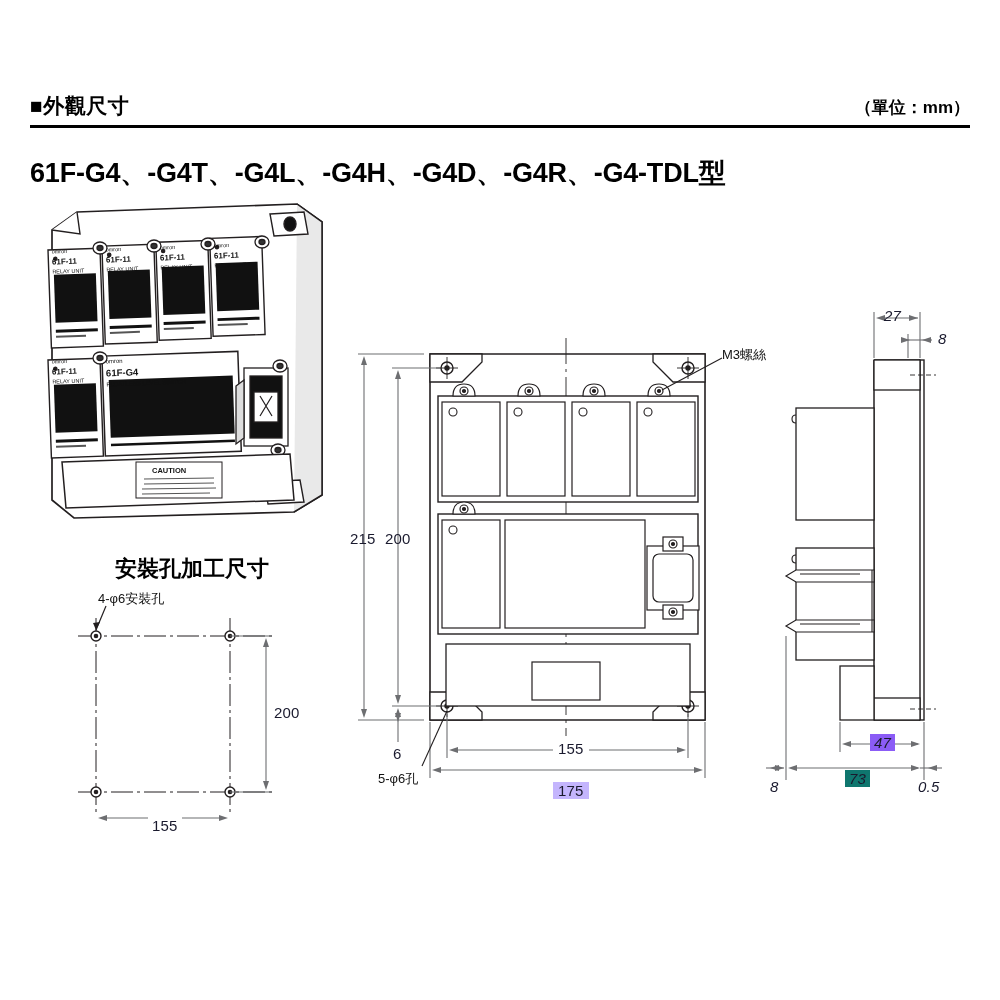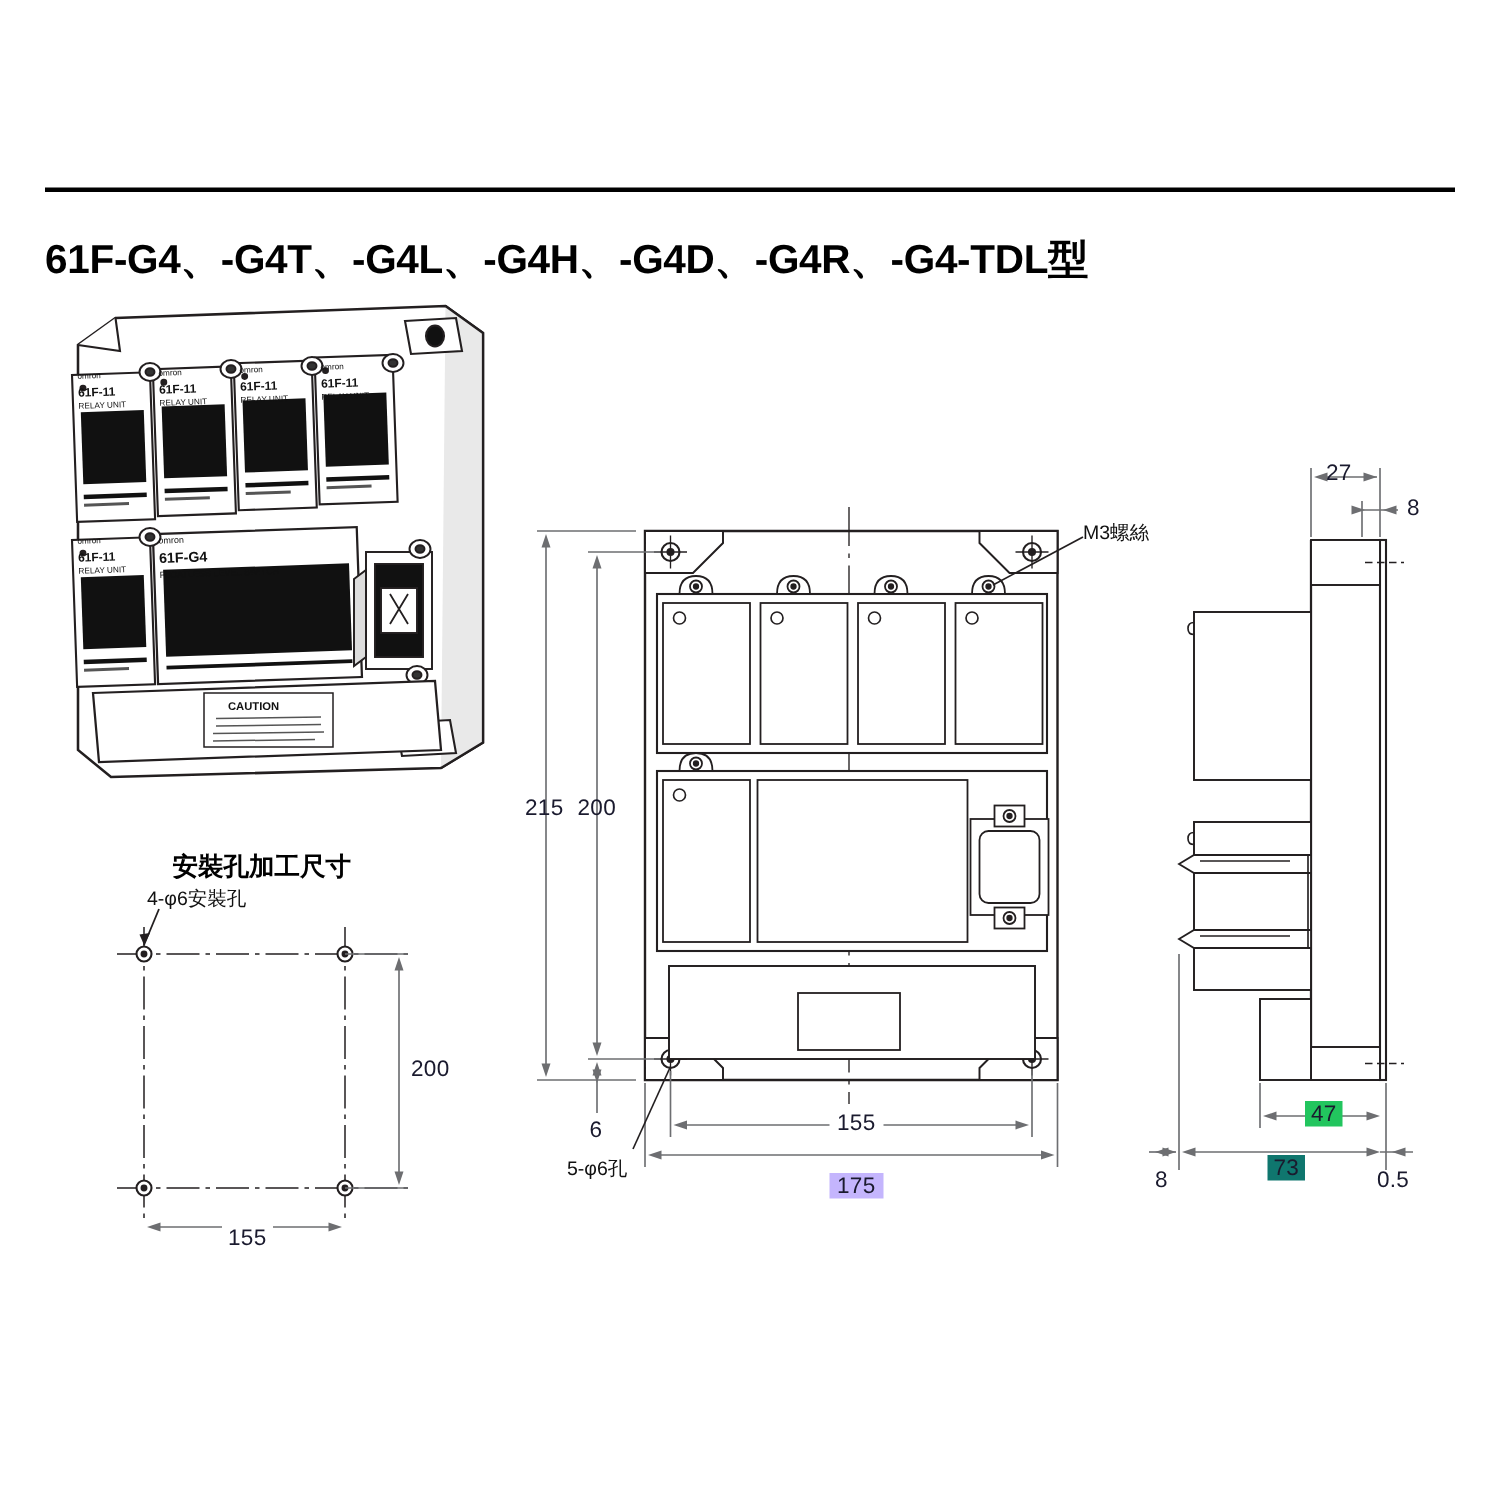--- a/index.html
+++ b/index.html
@@ -39,37 +39,40 @@
   
   .dimtxt {
     position: absolute; font-size: 15px; color: #1a1a2e;
     white-space: nowrap; letter-spacing: .2px;
   }
   .calltxt {
     position: absolute; font-size: 13px; color: #111;
     white-space: nowrap;
   }
   .cn-bold {
-    position: absolute; font-weight: bold; font-size: 17px; color:#000;
+    position: absolute; font-weight: bold; font-size: 22px; color:#000;
     white-space: nowrap;
-    margin-top: 12px;
   }
   svg { display: block; overflow: visible; }
 
   
   .photo-wrap { position: absolute; left: 22px; top: 200px; width: 320px; height: 320px; }
   .mh-wrap    { position: absolute; left: 60px; top: 550px; width: 300px; height: 330px; }
   .front-wrap { position: absolute; left: 350px; top: 318px; width: 420px; height: 480px; }
-  .side-wrap  { position: absolute; left: 760px; top: 300px; width: 240px; height: 520px; }
+  .side-wrap  { position: absolute; left: 760px; top: 300px; width: 240px; height: 520px; font-style: italic; }
 </style>
 </head>
 <body>
 
 <div class="page">
 
+  <div class="hdr">
+    <div class="hdr-title"><span>■</span><span>外觀尺寸</span></div>
+    <div class="hdr-unit">（單位：mm）</div>
+  </div>
   <div class="hdr-rule"></div>
 
   <div class="model-line">61F-G4、-G4T、-G4L、-G4H、-G4D、-G4R、-G4-TDL型</div>
 
   <div class="photo-wrap">
     <svg width="320" height="320" viewBox="0 0 320 320">
       <defs>
         <g id="relayUnit">
           <rect x="0" y="0" width="52" height="98" fill="#fff" stroke="#231f20" stroke-width="1.4"></rect>
           <circle cx="7" cy="9" r="2.3" fill="#231f20"></circle>
@@ -441,19 +444,19 @@
 
       <g stroke="#6d6e71" stroke-width="1.1">
         <line x1="160" y1="468" x2="182" y2="468"></line>
         <line x1="164" y1="422" x2="164" y2="480"></line>
       </g>
       <polygon points="168,468 177,465 177,471" fill="#6d6e71"></polygon>
     </svg>
 
     <div class="dimtxt" style="left:124px; top:7px;">27</div>
     <div class="dimtxt" style="left:178px; top:30px;">8</div>
-    <div class="dimtxt" style="left:110px; top:434px; background:#22c55e; padding:0 4px;">47</div>
+    <div class="dimtxt" style="left:110px; top:434px; background:#8b5cf6; padding:0 4px;">47</div>
     <div class="dimtxt" style="left:85px;  top:470px; background:#0f766e; padding:0 4px;">73</div>
     <div class="dimtxt" style="left:10px;  top:478px;">8</div>
     <div class="dimtxt" style="left:158px; top:478px;">0.5</div>
   </div>
 
 </div>
 
 </body></html>

